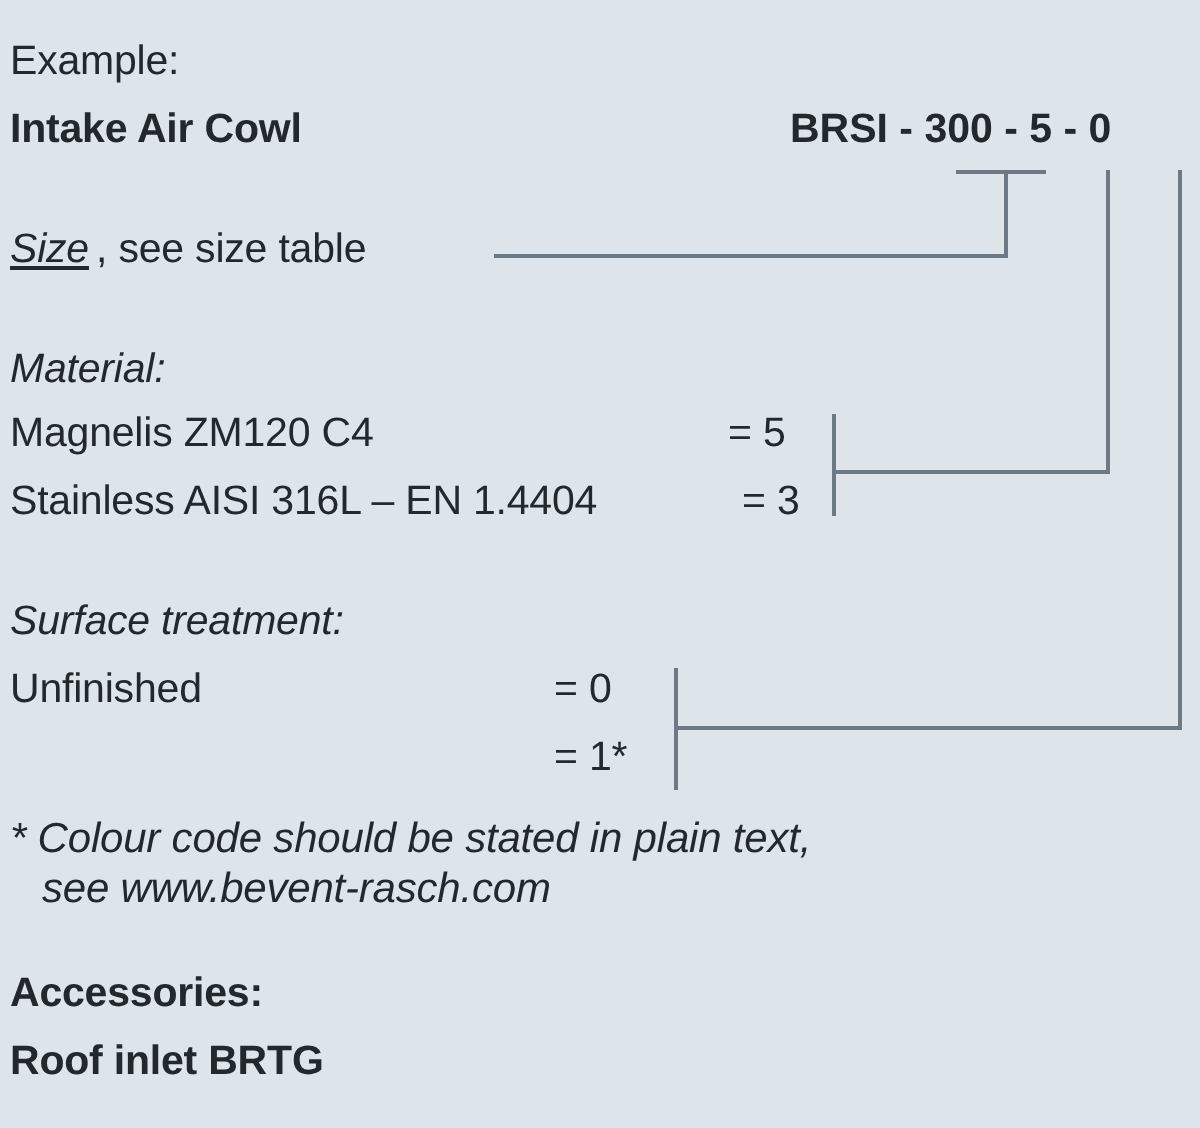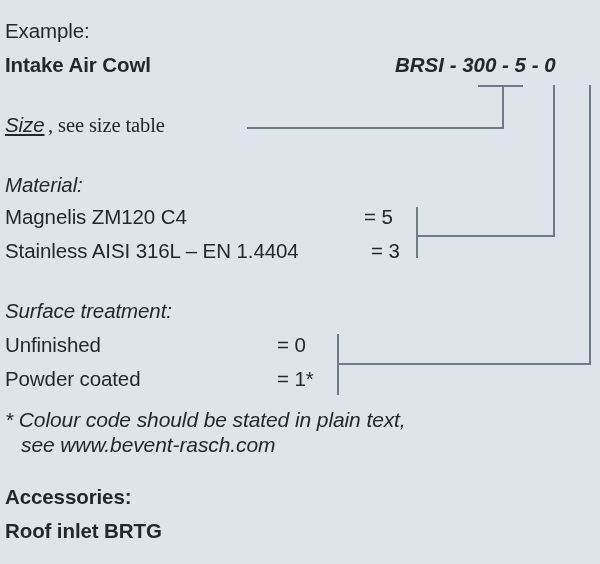--- a/index.html
+++ b/index.html
@@ -37,35 +37,35 @@
 
   
   .ln {
     position: absolute;
     background: #6d7a85;
   }
   .h { height: 2px; }
   .v { width: 2px; }
 
   
-  #code-line { letter-spacing: 0px; font-style: italic; }
+  #code-line { letter-spacing: 0px; }
 </style>
 </head>
 <body>
 
 <div id="sheet">
 
   <div class="txt" style="left:5px; top:21px;">Example:</div>
 
   <div class="txt bold" style="left:5px; top:55px;">Intake Air Cowl</div>
 
   <div class="txt bold" id="code-line" style="left:395px; top:55px;">BRSI - 300 - 5 - 0</div>
 
   <div class="txt ital" style="left:5px; top:115px;text-decoration:underline;">Size</div>
-  <div class="txt" style="left:48px; top:115px;font-family:Liberation Serif, serif;">, see size table</div>
+  <div class="txt" style="left:48px; top:115px;">, see size table</div>
 
   <div class="ln h" style="left:478px; top:85px; width:45px;"></div>
   <div class="ln v" style="left:502px; top:85px; height:44px;"></div>
   <div class="ln h" style="left:247px; top:127px; width:257px;"></div>
 
   <div class="txt ital" style="left:5px; top:175px;">Material:</div>
 
   <div class="txt" style="left:5px; top:207px;">Magnelis ZM120 C4</div>
   <div class="txt" style="left:364px; top:207px;">= 5</div>
 
@@ -74,21 +74,20 @@
 
   <div class="ln v" style="left:416px; top:207px; height:51px;"></div>
   <div class="ln h" style="left:416px; top:235px; width:139px;"></div>
   <div class="ln v" style="left:553px; top:85px; height:152px;"></div>
 
   <div class="txt" style="left:5px; top:335px;">Unfinished</div>
 
   <div class="txt ital" style="left:5px; top:301px;">Surface treatment:</div>
   <div class="txt" style="left:277px; top:335px;">= 0</div>
 
-  <div class="txt" style="left:5px; top:369px;">Powder coated</div>
   <div class="txt" style="left:277px; top:369px;">= 1*</div>
 
   <div class="ln v" style="left:337px; top:334px; height:61px;"></div>
   <div class="ln h" style="left:337px; top:363px; width:254px;"></div>
   <div class="ln v" style="left:589px; top:85px; height:280px;"></div>
 
   <div class="txt ital small" style="left:5px; top:409px;">* Colour code should be stated in plain text,</div>
   <div class="txt ital small" style="left:21px; top:434px;">see www.bevent-rasch.com</div>
 
   <div class="txt bold" style="left:5px; top:487px;">Accessories:</div>

